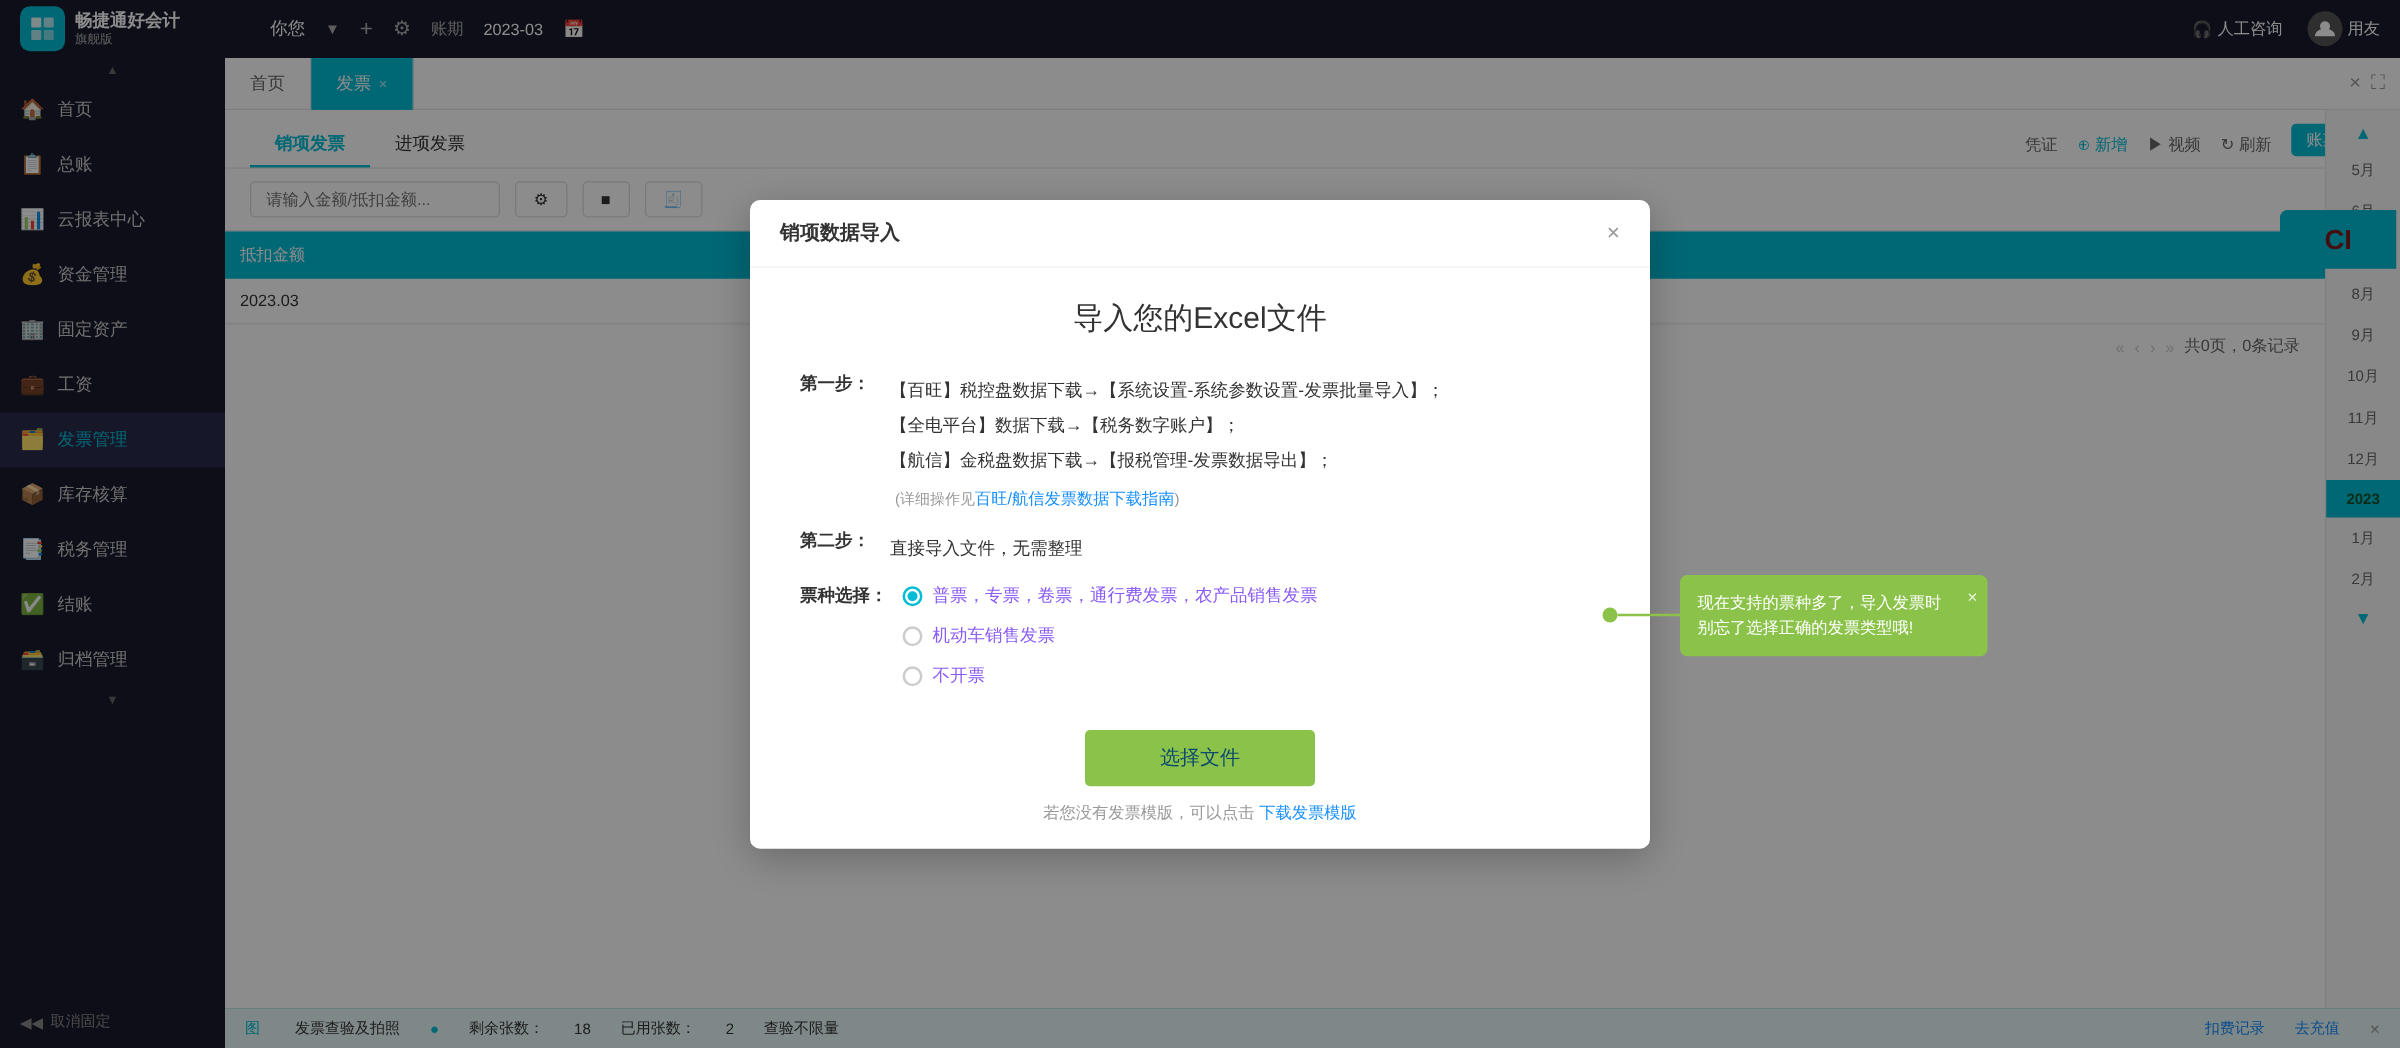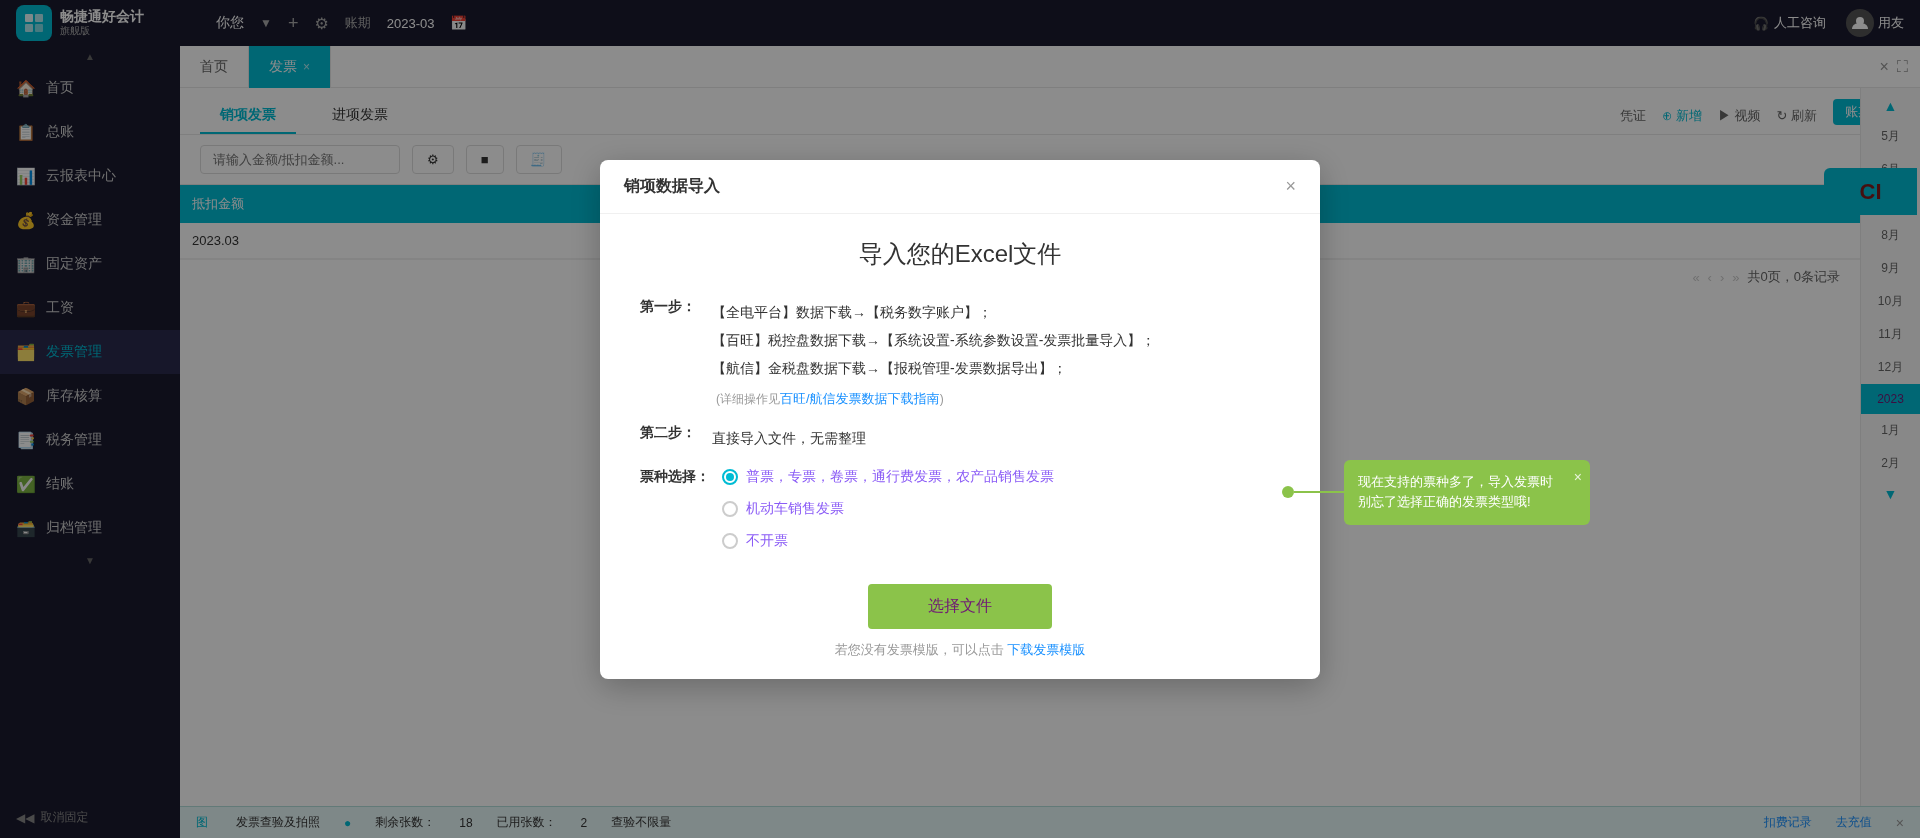--- a/index.html
+++ b/index.html
@@ -83,21 +83,21 @@
     
     .content-area {
       flex: 1; padding: 0; background: #f0f2f5; overflow: hidden; position: relative;
     }
 
     
     .invoice-page {
       background: #fff; height: 100%; display: flex; flex-direction: column;
     }
     .invoice-tabs {
-      display: flex; align-items: center; padding: 10px 20px 0; border-bottom: 1px solid #e8e8e8; gap: 16px;
+      display: flex; align-items: center; padding: 10px 20px 0; border-bottom: 1px solid #e8e8e8; gap: 0;
     }
     .invoice-tab {
       padding: 8px 20px; cursor: pointer; font-size: 14px; color: #333;
       border-bottom: 2px solid transparent;
     }
     .invoice-tab.active { color: #00bcd4; border-bottom: 2px solid #00bcd4; font-weight: bold; }
 
     .invoice-toolbar {
       display: flex; align-items: center; padding: 10px 20px; gap: 12px; background: #fff;
       border-bottom: 1px solid #e8e8e8;
@@ -122,21 +122,21 @@
 
     
     .timeline {
       position: absolute; right: 0; top: 0; bottom: 0; width: 60px;
       background: #f8f8f8; border-left: 1px solid #e8e8e8; display: flex; flex-direction: column;
       align-items: center; padding: 4px 0;
     }
     .timeline-item {
       width: 100%; text-align: center; padding: 8px 4px; font-size: 12px; color: #666; cursor: pointer;
     }
-    .timeline-item.current { background: #00bcd4; color: #701a75; font-weight: normal; }
+    .timeline-item.current { background: #00bcd4; color: #14532d; font-weight: bold; }
     .timeline-up, .timeline-down {
       width: 100%; text-align: center; padding: 6px; color: #00bcd4; cursor: pointer; font-size: 14px;
     }
 
     
     .modal-overlay {
       position: fixed; inset: 0; background: rgba(0,0,0,0.45); z-index: 200;
       display: flex; align-items: center; justify-content: center;
     }
     .modal {
@@ -169,21 +169,21 @@
       width: 16px; height: 16px; border-radius: 50%; border: 2px solid #ccc;
       display: inline-flex; align-items: center; justify-content: center; cursor: pointer; flex-shrink: 0;
     }
     .radio-btn.checked { border-color: #00bcd4; }
     .radio-btn.checked::after {
       content: ''; width: 8px; height: 8px; background: #00bcd4; border-radius: 50%; display: block;
     }
 
     .select-file-btn {
       display: block; margin: 20px auto 10px;
-      background: #8bc34a; color: #701a75; border: none; border-radius: 4px;
+      background: #8bc34a; color: #0c4a6e; border: none; border-radius: 4px;
       padding: 12px 60px; font-size: 16px; cursor: pointer; font-family: inherit;
     }
     .modal-footer-note {
       text-align: center; font-size: 13px; color: #999; margin-top: 12px;
     }
     .modal-footer-link { color: #1890ff; text-decoration: none; }
 
     
     .status-bar {
       position: fixed; bottom: 0; left: 180px; right: 0; height: 32px;
@@ -422,22 +422,22 @@
     <div class="modal-header">
       <span class="modal-title">销项数据导入</span>
       <button class="modal-close">×</button>
     </div>
     <div class="modal-body">
       <div class="modal-main-title">导入您的Excel文件</div>
 
       <div class="step-row">
         <span class="step-label">第一步：</span>
         <div class="step-content">
+          <div>【百旺】税控盘数据下载→【系统设置-系统参数设置-发票批量导入】；</div>
           <div>【全电平台】数据下载→【税务数字账户】；</div>
-          <div>【百旺】税控盘数据下载→【系统设置-系统参数设置-发票批量导入】；</div>
           <div>【航信】金税盘数据下载→【报税管理-发票数据导出】；</div>
         </div>
       </div>
       <div class="step-note">
         (详细操作见<a class="step-link">百旺/航信发票数据下载指南</a>)
       </div>
 
       <div class="step-row" style="margin-top:12px;">
         <span class="step-label">第二步：</span>
         <div class="step-content">直接导入文件，无需整理</div>

